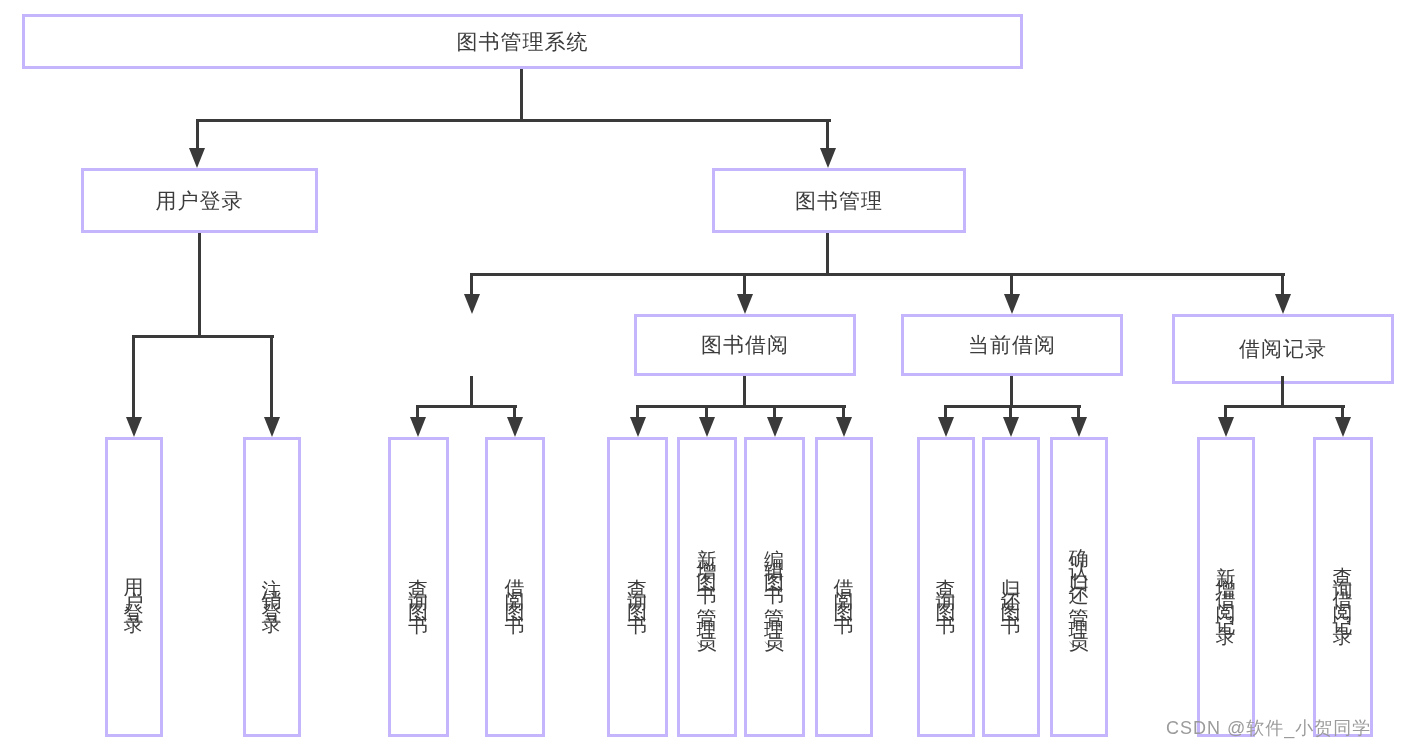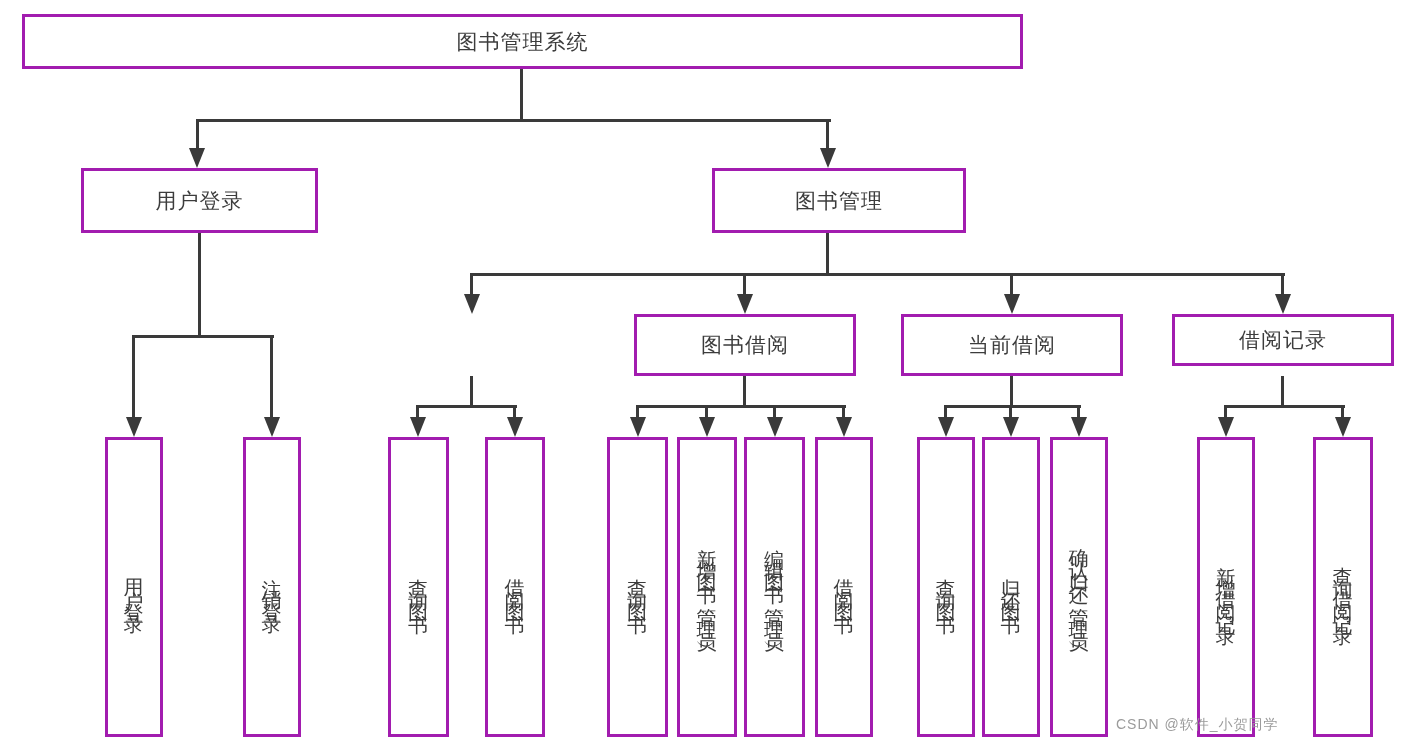--- a/index.html
+++ b/index.html
@@ -1,53 +1,53 @@
 <!DOCTYPE html>
 <html><head>
 <meta charset="utf-8">
 <style>
   html,body { margin:0; padding:0; background:#ffffff; }
   .canvas {
     position:relative; width:1405px; height:747px; background:#ffffff;
     font-family:"Liberation Sans", sans-serif; overflow:hidden;
   }
   .box {
-    position:absolute; box-sizing:border-box; border:3px solid #a21caf;
+    position:absolute; box-sizing:border-box; border:3px solid #c4b5fd;
     background:#ffffff; color:#3c3c3c;
     display:flex; align-items:center; justify-content:center;
   }
   .hbox { font-size:21px; letter-spacing:1px; white-space:nowrap; }
   .vbox {
     font-size:20px; writing-mode:vertical-rl; text-orientation:mixed;
     letter-spacing:12px; line-height:1;
   }
   .line { position:absolute; background:#3a3a3a; }
   .arrow {
     position:absolute; width:0; height:0;
     border-left:8px solid transparent; border-right:8px solid transparent;
     border-top:20px solid #3a3a3a;
   }
   .watermark {
-    position:absolute; left:1116px; top:716px; z-index:10;
-    font-size:14px; color:#9b9b9b; white-space:nowrap; letter-spacing:1px;
+    position:absolute; left:1166px; top:716px; z-index:10;
+    font-size:18px; color:#9b9b9b; white-space:nowrap; letter-spacing:1px;
   }
 </style>
 </head>
 <body>
 
 <div class="canvas">
 
   <div class="box hbox" style="left:22px;top:14px;width:1001px;height:55px;">图书管理系统</div>
 
   <div class="box hbox" style="left:81px;top:168px;width:237px;height:65px;">用户登录</div>
   <div class="box hbox" style="left:712px;top:168px;width:254px;height:65px;">图书管理</div>
 
   <div class="box hbox" style="left:901px;top:314px;width:222px;height:62px;">当前借阅</div>
   <div class="box hbox" style="left:634px;top:314px;width:222px;height:62px;">图书借阅</div>
-  <div class="box hbox" style="left:1172px;top:314px;width:222px;height:52px;">借阅记录</div>
+  <div class="box hbox" style="left:1172px;top:314px;width:222px;height:70px;">借阅记录</div>
 
   <div class="box vbox" style="left:105px;top:437px;width:58px;height:300px;">用户登录</div>
   <div class="box vbox" style="left:243px;top:437px;width:58px;height:300px;">注销登录</div>
   <div class="box vbox" style="left:388px;top:437px;width:61px;height:300px;">查询图书</div>
   <div class="box vbox" style="left:485px;top:437px;width:60px;height:300px;">借阅图书</div>
   <div class="box vbox" style="left:607px;top:437px;width:61px;height:300px;">查询图书</div>
   <div class="box vbox" style="left:677px;top:437px;width:60px;height:300px;">新增图书（管理员）</div>
   <div class="box vbox" style="left:744px;top:437px;width:61px;height:300px;">编辑图书（管理员）</div>
   <div class="box vbox" style="left:815px;top:437px;width:58px;height:300px;">借阅图书</div>
   <div class="box vbox" style="left:917px;top:437px;width:58px;height:300px;">查询图书</div>

